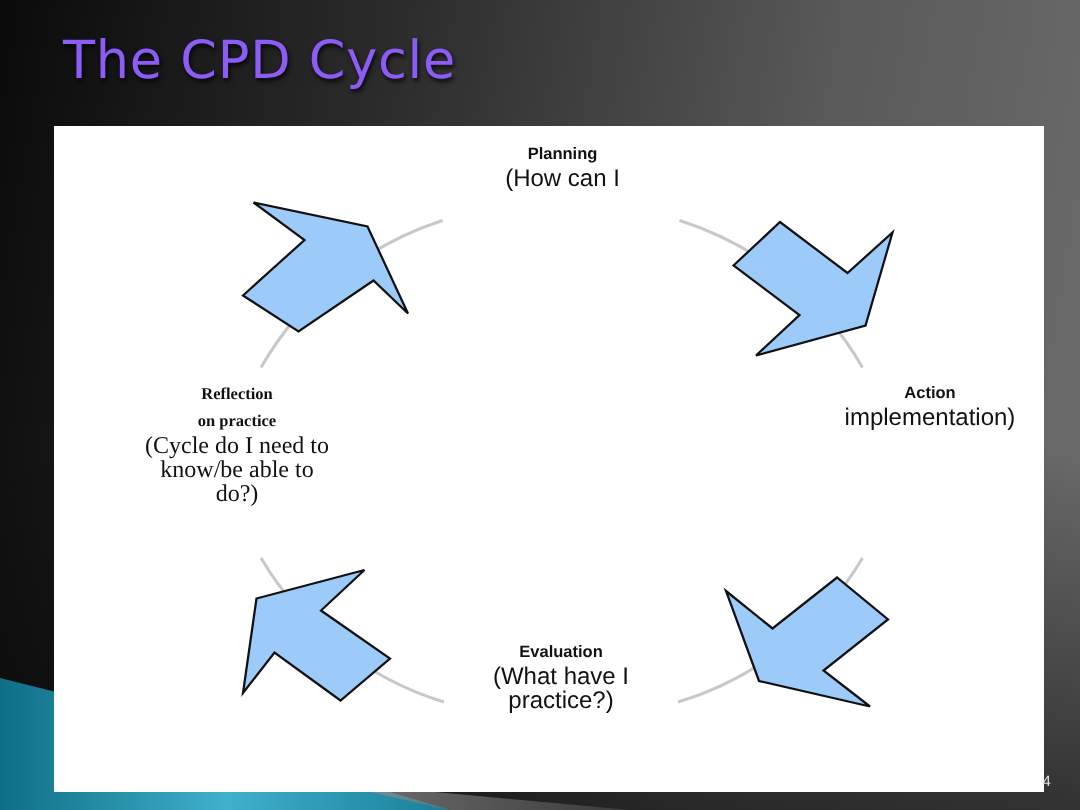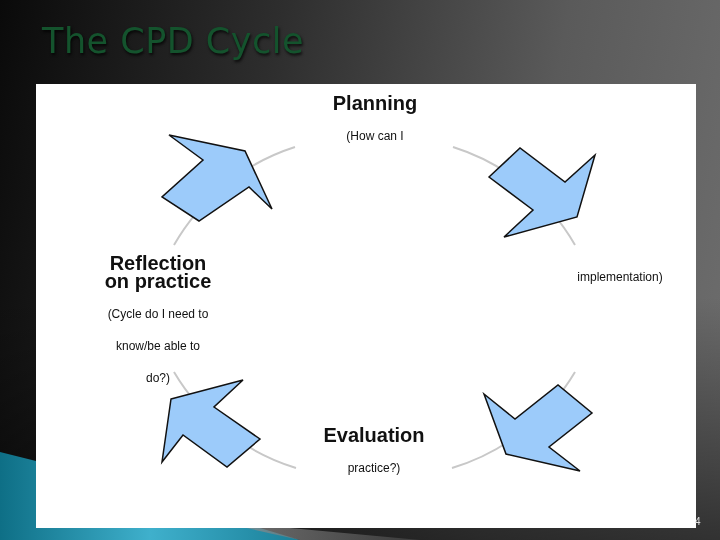--- a/index.html
+++ b/index.html
@@ -11,35 +11,35 @@
   .bg-shade {
     position: absolute; left: 0; top: 0; width: 720px; height: 540px;
     background: linear-gradient(180deg, rgba(0,0,0,0) 0%, rgba(0,0,0,0) 55%, rgba(0,0,0,0.55) 100%);
   }
   .swoosh-teal {
     position: absolute; left: 0; top: 440px; width: 720px; height: 100px;
   }
   .title {
     position: absolute; left: 42px; top: 20px;
     font-family: "DejaVu Sans", sans-serif;
-    font-size: 35px; color: #14532d; letter-spacing: 0.5px;
+    font-size: 35px; color: #8b5cf6; letter-spacing: 0.5px;
     text-shadow: 1px 2px 3px rgba(0,0,0,0.8);
     margin: 0; font-weight: normal; line-height: 1.2;
   }
   .panel {
     position: absolute; left: 36px; top: 84px; width: 660px; height: 444px;
     background: #ffffff;
   }
   .diagram { position: absolute; left: 0; top: 0; }
   .node {
     position: absolute; text-align: center; color: #111;
     font-family: "Liberation Sans", sans-serif;
   }
-  .node .head { font-weight: bold; font-size: 20px; line-height: 18px; }
-  .node .sub { font-size: 12px; line-height: 16px; margin-top: 16px; }
+  .node .head { font-weight: bold; font-size: 11px; line-height: 18px; }
+  .node .sub { font-size: 16px; line-height: 16px; }
   .slide-num {
     position: absolute; left: 695px; top: 516px; color: #e0e0e0;
     font-size: 10px; font-family: "Liberation Sans", sans-serif;
   }
 </style>
 </head>
 <body>
 
 <div class="bg-shade"></div>
 
@@ -78,29 +78,31 @@
     <polygon points="171,399 243,380 214,407 260,439 227,467 183,435 162,462"></polygon>
   </g>
 </svg>
 
 <div class="node" style="left:300px; top:94px; width:150px;">
   <div class="head">Planning</div>
   <div class="sub">(How can I</div>
 </div>
 
 <div class="node" style="left:545px; top:253px; width:150px;">
+  <div class="head">Action</div>
   <div class="sub">implementation)</div>
 </div>
 
 <div class="node" style="left:298px; top:426px; width:152px;">
   <div class="head">Evaluation</div>
+  <div class="sub">(What have I</div>
   <div class="sub">practice?)</div>
 </div>
 
-<div class="node" style="left:80px; top:254px; width:156px;">
+<div class="node" style="left:80px; top:254px; width:156px;font-family:Liberation Serif, serif;">
   <div class="head">Reflection</div>
   <div class="head">on practice</div>
   <div class="sub">(Cycle do I need to</div>
   <div class="sub">know/be able to</div>
   <div class="sub">do?)</div>
 </div>
 
 <div class="slide-num">4</div>
 
 </body></html>

